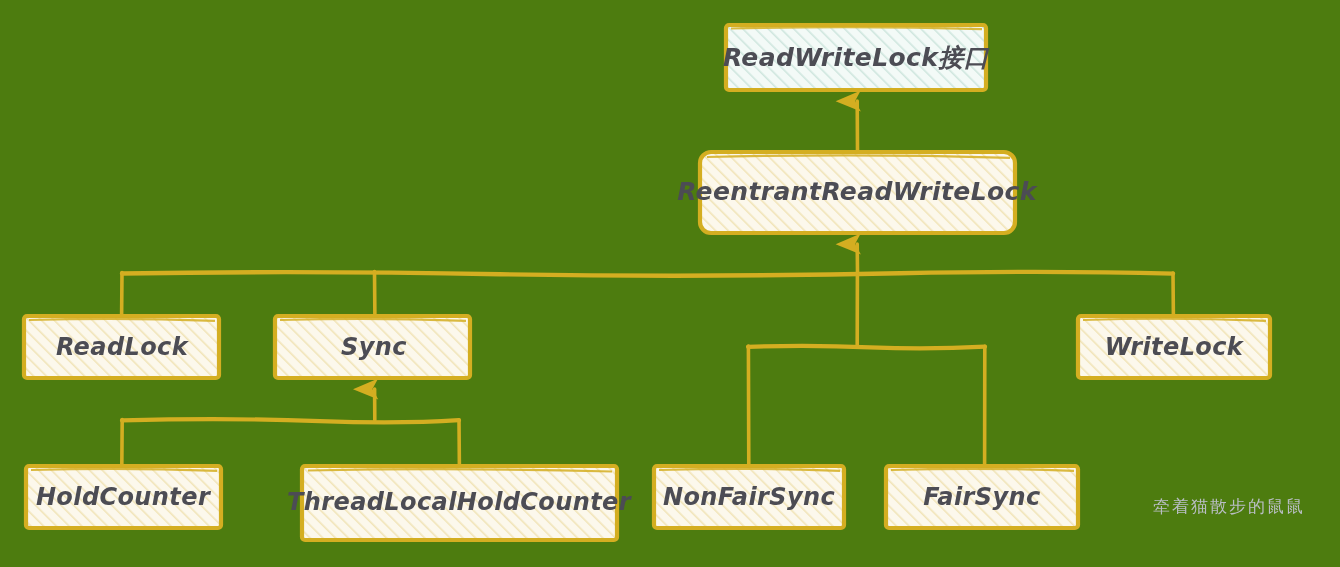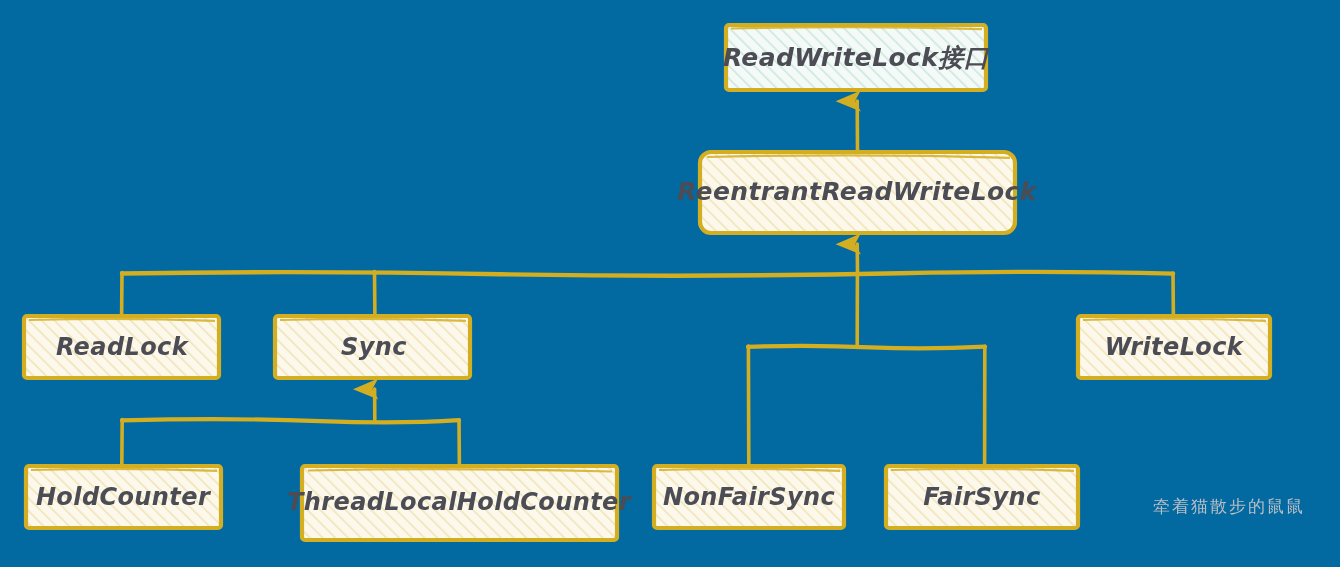--- a/index.html
+++ b/index.html
@@ -4,21 +4,21 @@
 <style>
   html, body {
     margin: 0;
     padding: 0;
     background: #faf5ee;
   }
   #stage {
     position: relative;
     width: 1340px;
     height: 567px;
-    background: #0369a1;
+    background: #4d7c0f;
     overflow: hidden;
     font-family: "DejaVu Sans", sans-serif;
   }
   #diagram-svg {
     position: absolute;
     left: 0;
     top: 0;
     width: 1340px;
     height: 567px;
   }

